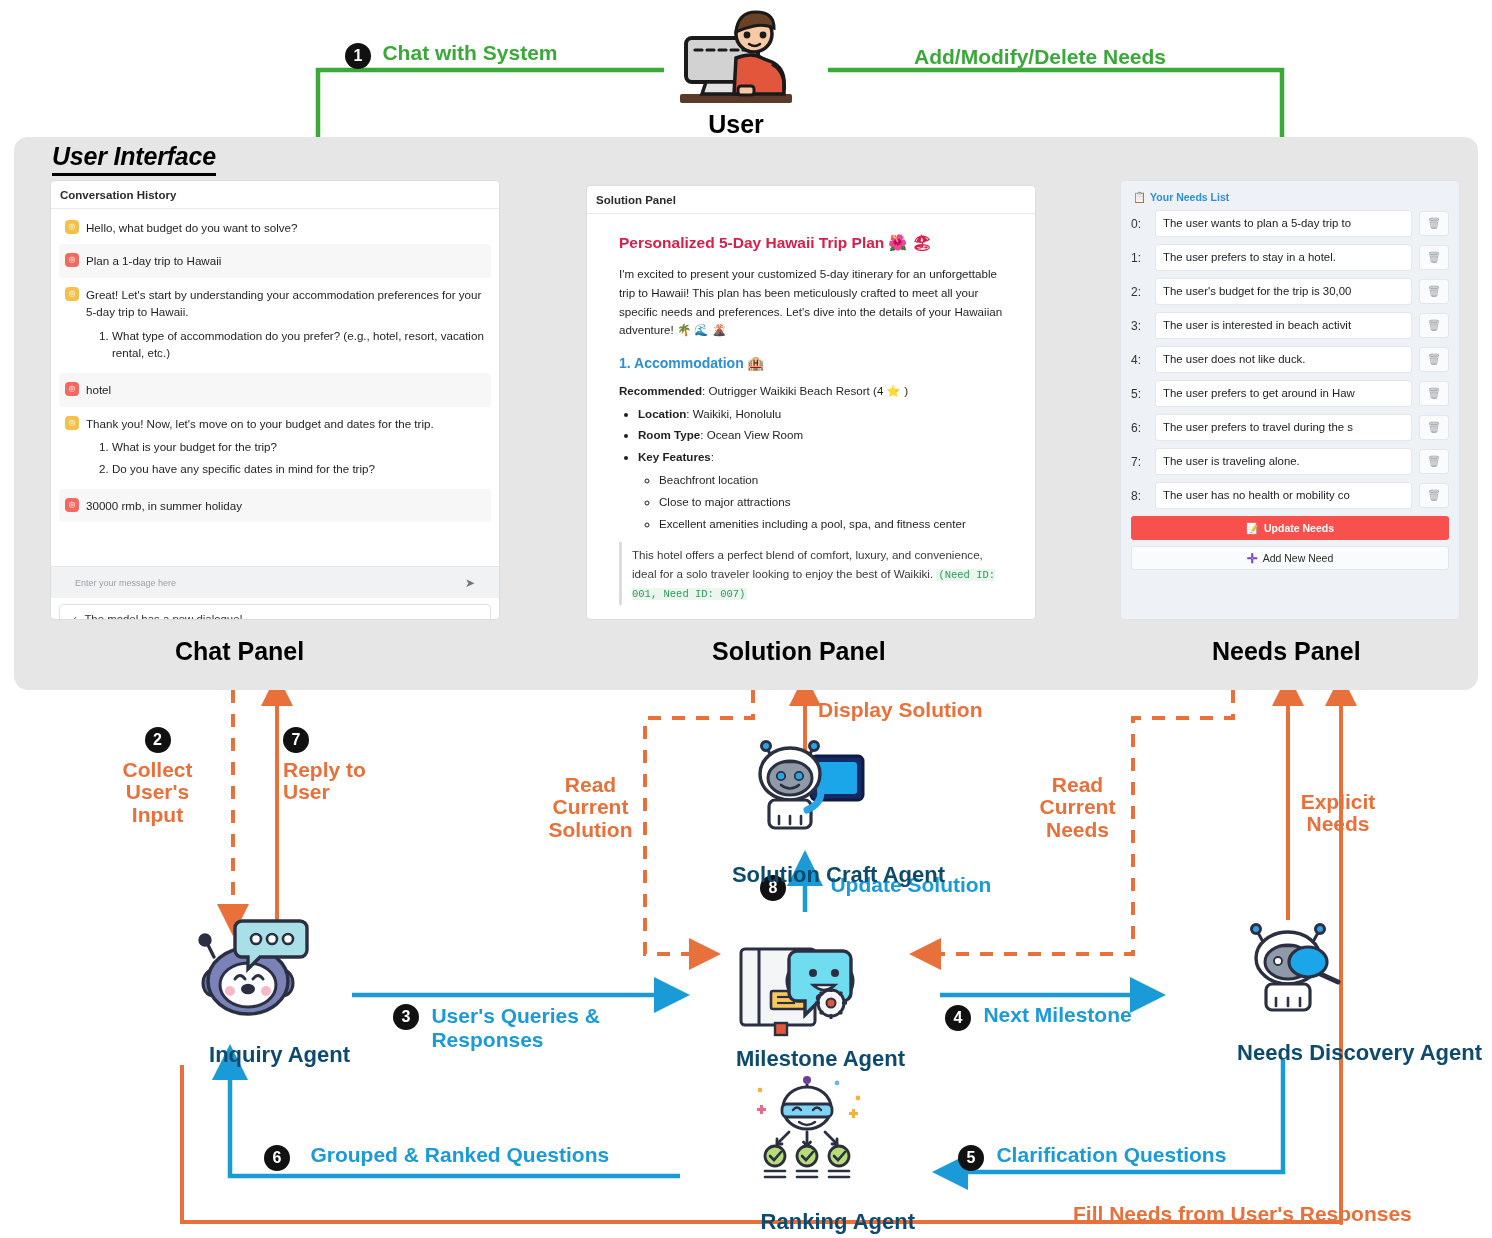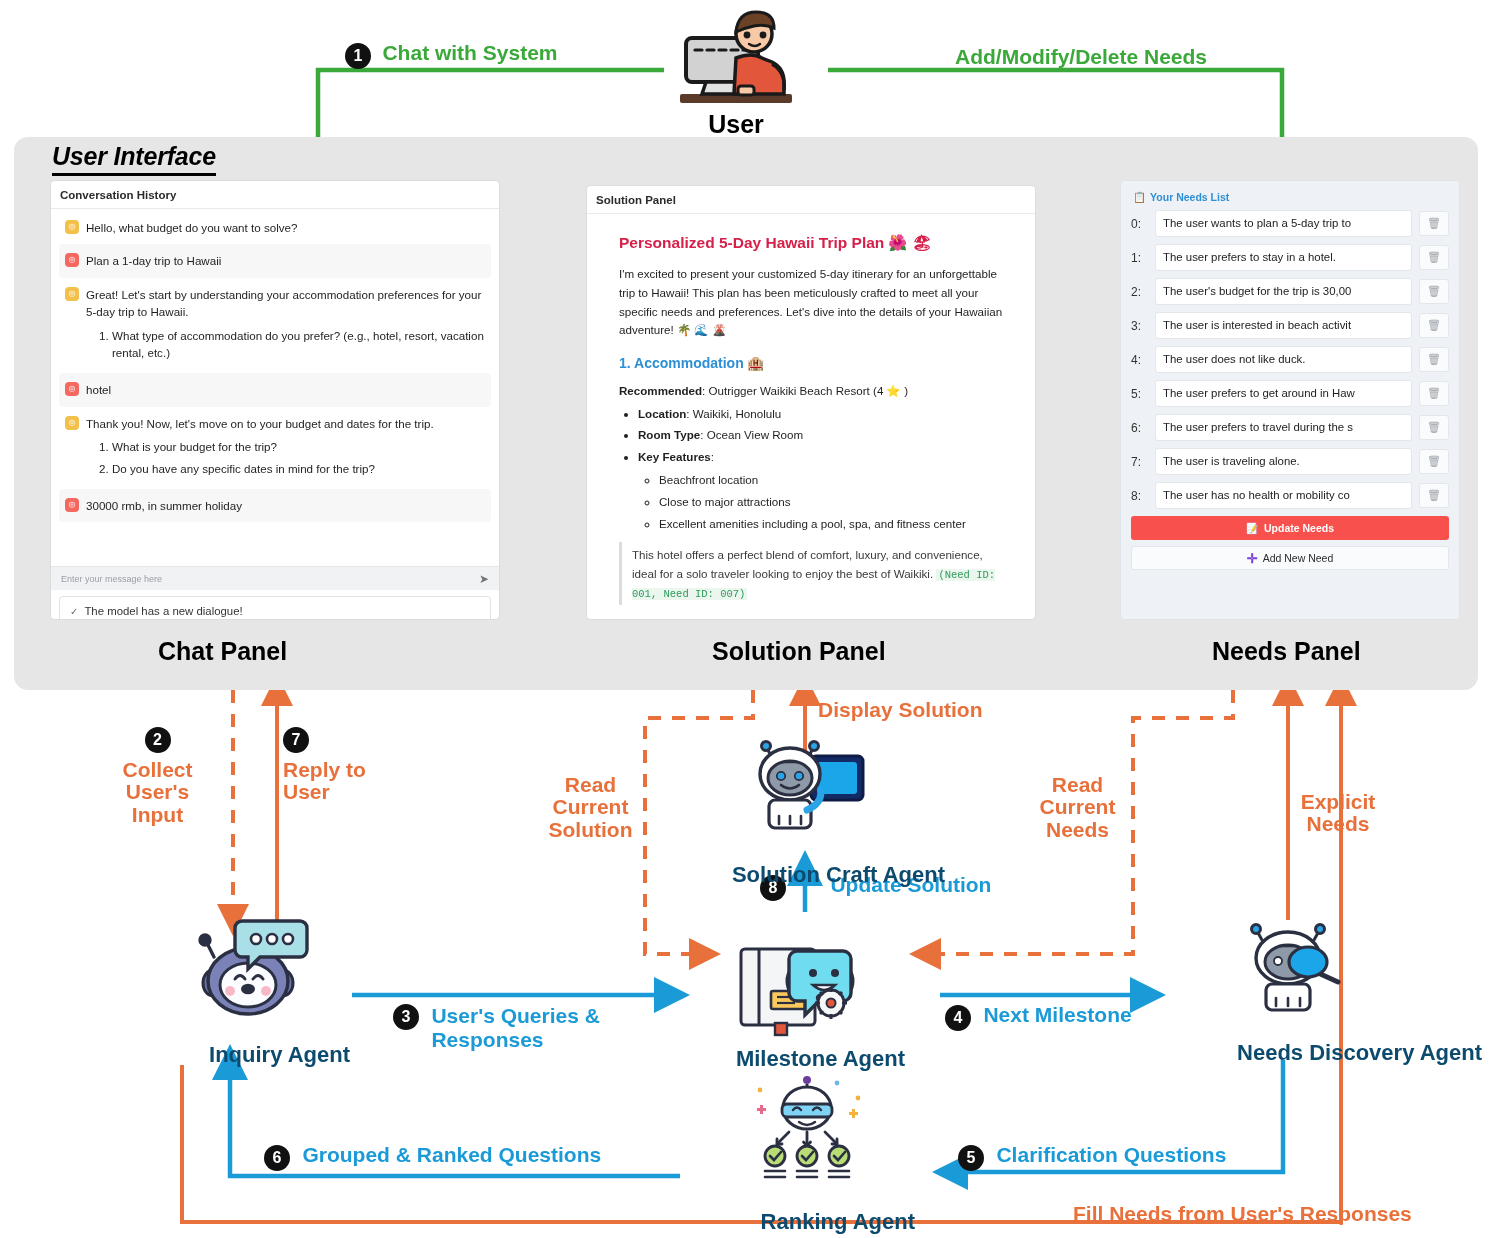--- a/index.html
+++ b/index.html
@@ -7,21 +7,21 @@
   body {
     width:1492px; height:1238px; position:relative;
     background:#ffffff;
     font-family:"Liberation Sans", sans-serif;
     overflow:hidden;
   }
   .abs { position:absolute; }
 
   
   .flow-label { font-weight:bold; line-height:1.06; }
-  .green { color:#3aa93a;margin-left:41px; }
+  .green { color:#3aa93a; }
   .orange { color:#e8703a; }
   .blue  { color:#1a9ad7; }
 
   .stepnum {
     display:inline-flex; align-items:center; justify-content:center;
     width:26px; height:26px; border-radius:50%;
     background:#111; color:#fff; font-weight:bold; font-size:16px;
     vertical-align:middle;
   }
 
@@ -58,21 +58,21 @@
     font-size:8px; color:#fff;
   }
   .bot-av { background:#f3c04a; }
   .usr-av { background:#f4685f; }
   .msg-text { flex:1 1 auto; }
   .msg-text ol { margin:6px 0 0 0; padding-left:26px; }
   .msg-text ol li { margin:4px 0; }
   #chat-input-row {
     display:flex; align-items:center; gap:6px;
     background:#f1f2f4; border-top:1px solid #e6e6e6;
-    padding:6px 10px; height:24px; margin-top:2px;
+    padding:6px 24px; height:32px; margin-top:2px;
   }
   #chat-input-row .ph { flex:1; font-size:9px; color:#9aa0a6; }
   #send-icon { color:#6f7479; font-size:12px; }
   #chat-status {
     margin:6px 8px 8px 8px; border:1px solid #e2e2e2; border-radius:4px;
     padding:8px 10px; font-size:11.4px; color:#333;
   }
   #chat-status .chk { color:#6b6b6b; margin-right:6px; font-size:10px; }
 
   
@@ -354,21 +354,21 @@
   <div id="btn-update">
     <span>📝</span>
       <span>Update Needs</span>
   </div>
   <div id="btn-add">
     <span class="plus">✛</span>
       <span>Add New Need</span>
   </div>
 </div>
 
-<div class="abs panel-caption" style="left:158px;top:637px;text-align:center;">Chat Panel</div>
+<div class="abs panel-caption" style="left:175px;top:637px;text-align:center;">Chat Panel</div>
 <div class="abs panel-caption" style="left:712px;top:637px;">Solution Panel</div>
 <div class="abs panel-caption" style="left:1212px;top:637px;">Needs Panel</div>
 
 <div class="abs" style="left:110px;top:727px;width:95px;text-align:center;">
   <span class="stepnum">2</span>
   <div class="flow-label orange" style="font-size:21px;margin-top:6px;white-space:pre-line;">Collect
 User's
 Input</div>
 </div>
 
@@ -407,21 +407,21 @@
   <span class="flow-label blue" style="font-size:21px;margin-left:8px;">Next Milestone</span>
 </div>
 
 <div class="abs" style="left:958px;top:1144px;white-space:nowrap;">
   <span class="stepnum">5</span>
   <span class="flow-label blue" style="font-size:21px;margin-left:8px;">Clarification Questions</span>
 </div>
 
 <div class="abs" style="left:264px;top:1144px;white-space:nowrap;">
   <span class="stepnum">6</span>
-  <span class="flow-label blue" style="font-size:21px;margin-left:8px;">Grouped &amp; Ranked Questions</span>
+  <span class="flow-label blue" style="font-size:21px;margin-left:16px;">Grouped &amp; Ranked Questions</span>
 </div>
 
 <div class="abs flow-label orange" style="left:1073px;top:1203px;font-size:21px;white-space:nowrap;">Fill Needs from User's Responses</div>
 
 <div class="abs" style="left:180px;top:915px;width:140px;height:105px;">
   <svg viewBox="0 0 140 105" width="140" height="105">
     <g stroke="#2b2f42" stroke-width="3.4" fill="none" stroke-linecap="round">
       <line x1="34" y1="42" x2="27" y2="28"></line>
         <circle cx="25" cy="25" r="5" fill="#2b2f42"></circle>
     </g>

